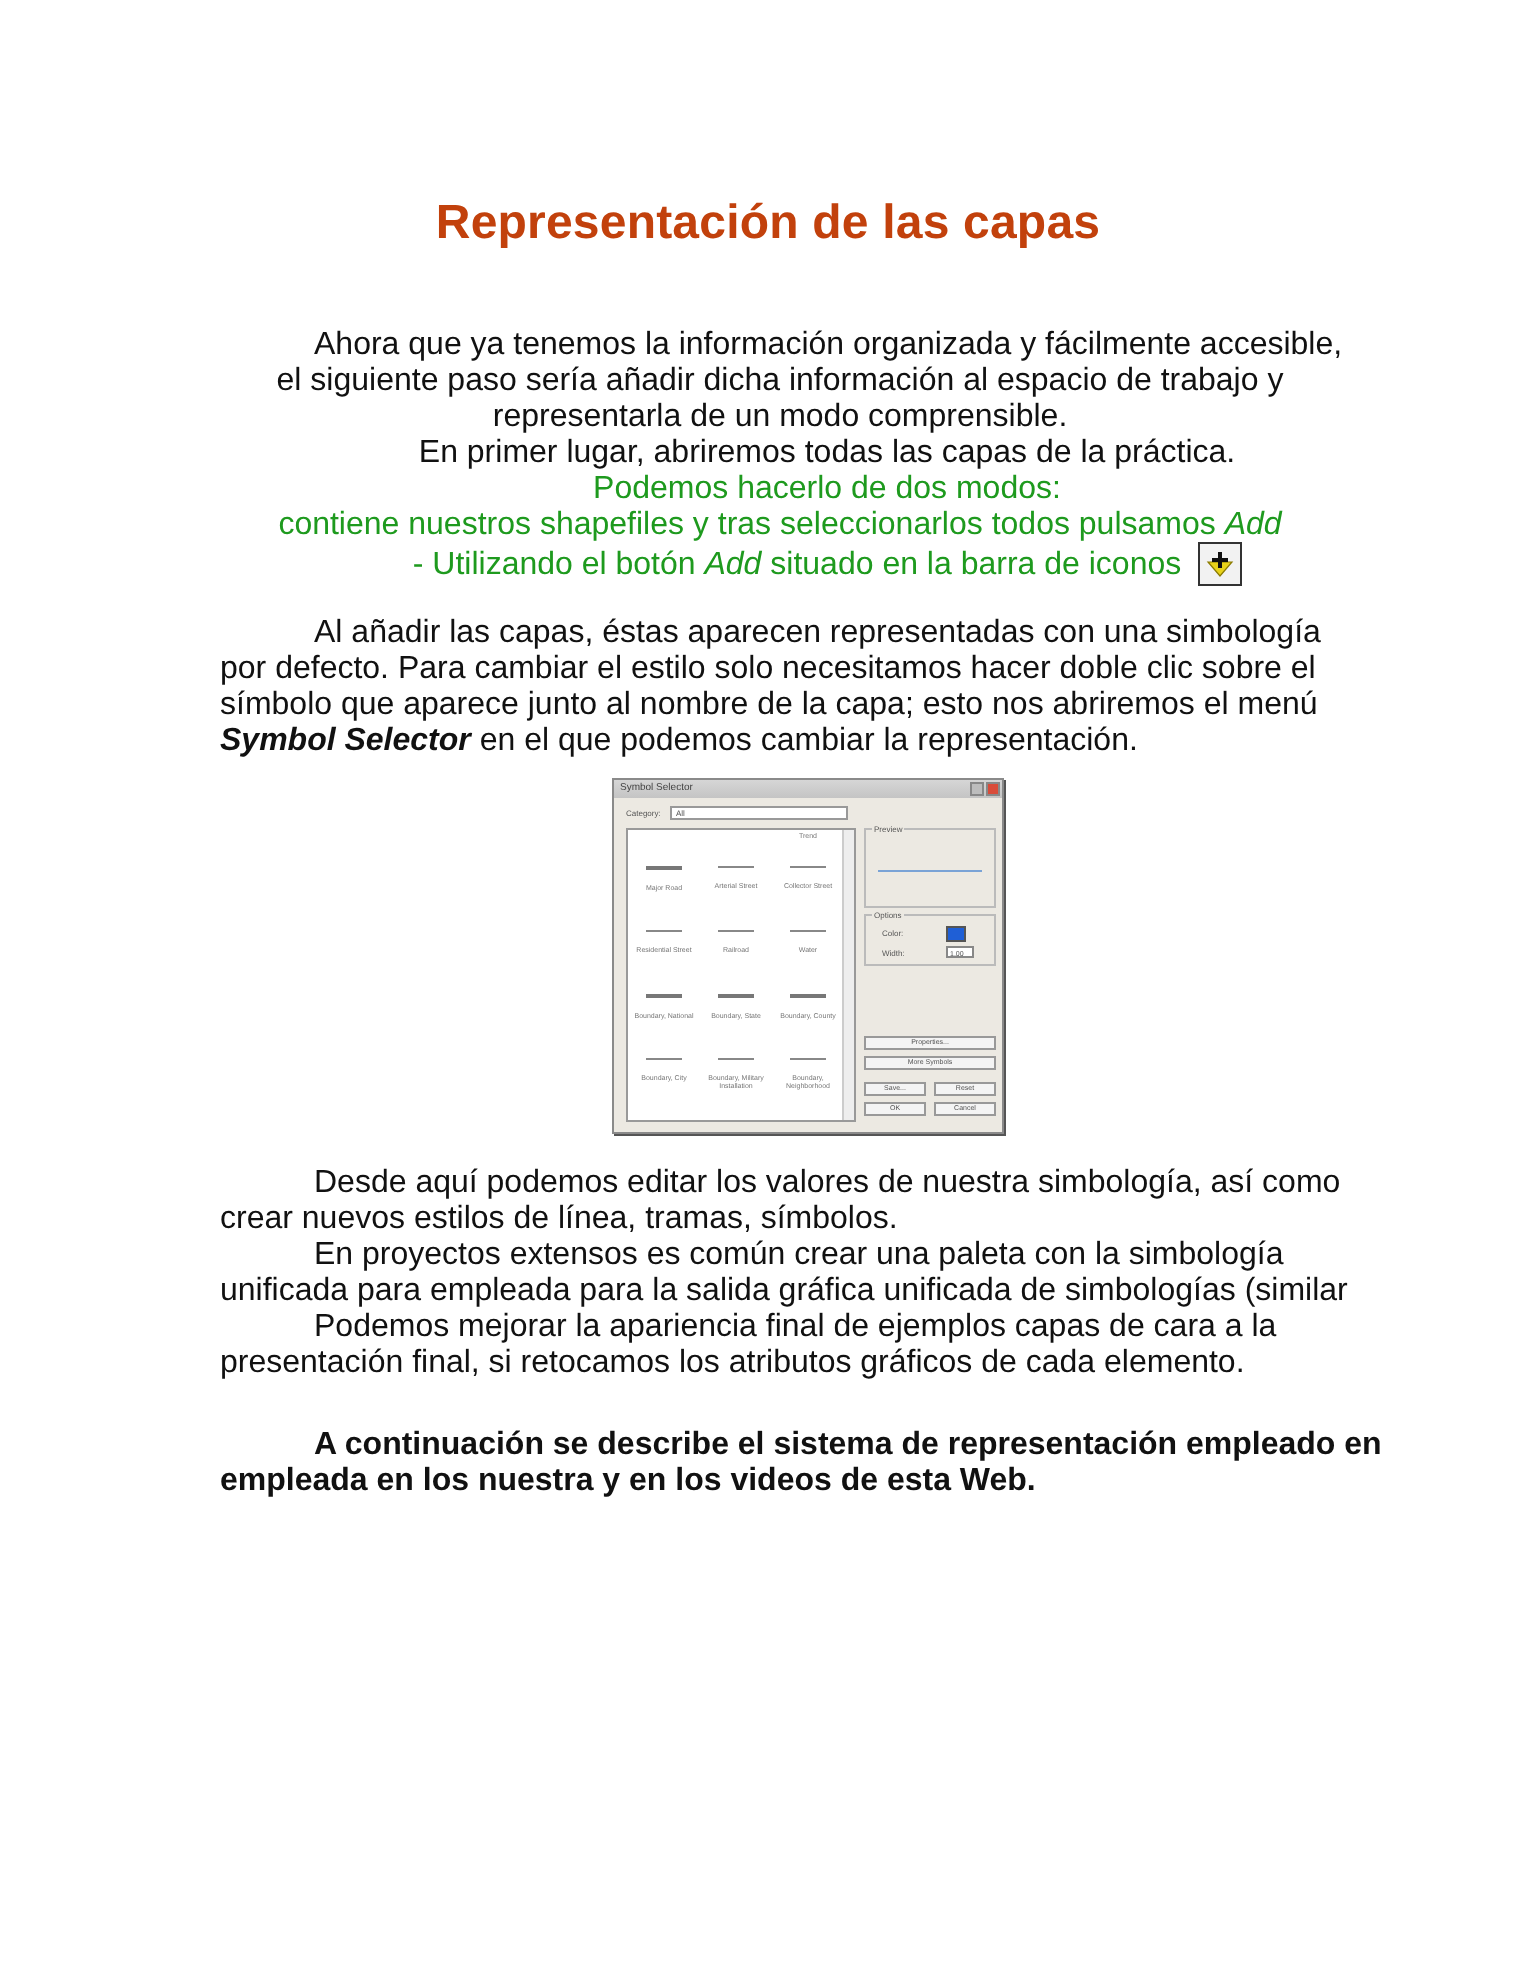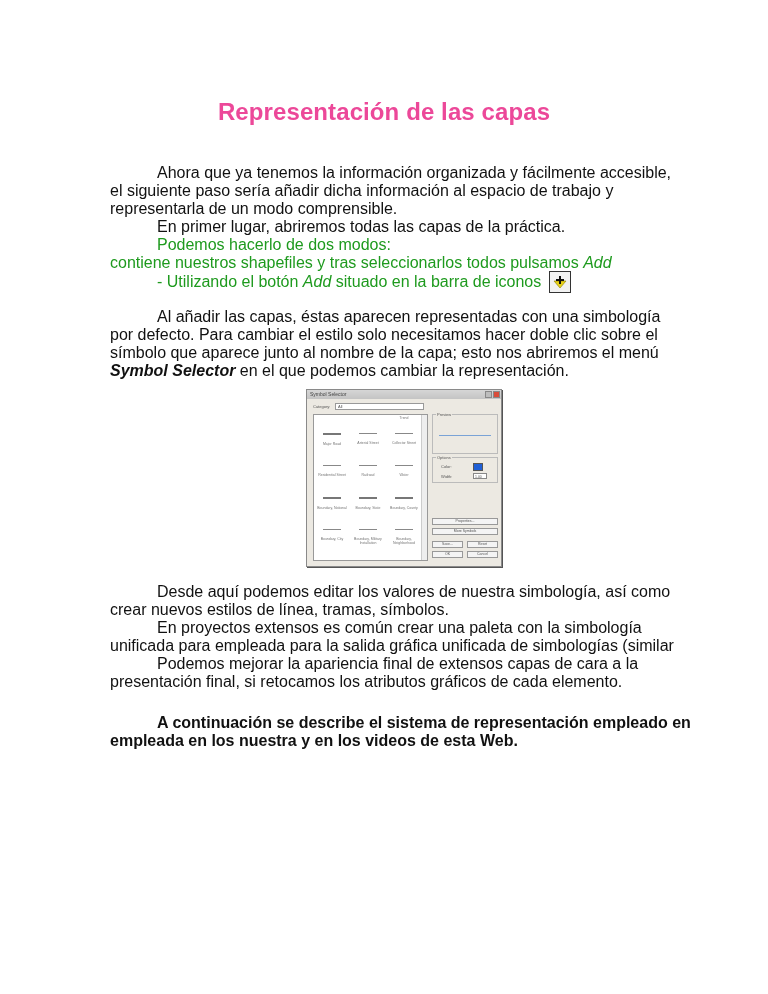--- a/index.html
+++ b/index.html
@@ -1,19 +1,19 @@
 <!DOCTYPE html>
 <html><head>
 <meta charset="utf-8">
 <style>
   html, body { margin:0; padding:0; background:#ffffff; }
   body { width:768px; height:994px; position:relative; overflow:hidden;
          font-family:"Liberation Sans", sans-serif; color:#111; }
   .title { position:absolute; left:0; width:768px; top:98px; text-align:center;
-           font-size:24px; font-weight:bold; color:#ec4899; letter-spacing:0.1px; }
+           font-size:24px; font-weight:bold; color:#c2410c; letter-spacing:0.1px; }
   .para { position:absolute; left:110px; width:560px; font-size:16px; line-height:18px; }
   .line { white-space:nowrap; display:block; height:18px; }
   .ind { padding-left:47px; }
   .green { color:#1e9a1e; }
   i { font-style:italic; }
   .u { text-decoration:underline; }
   .addbtn { display:inline-block; width:22px; height:22px; border:1px solid #333; background:#f2f2f2;
             vertical-align:middle; margin-left:8px; position:relative; top:-1px; box-sizing:border-box; }
   .addbtn svg { position:absolute; left:3px; top:3px; }
 
@@ -39,21 +39,21 @@
   .opts .r { position:absolute; left:8px; font-size:4px; }
   .opts .sw { position:absolute; left:40px; top:5px; width:8px; height:6px; background:#1f5fd6; border:1px solid #555; }
   .opts .wv { position:absolute; left:40px; top:15px; width:14px; height:6px; background:#fff; border:1px solid #888; font-size:3.5px; line-height:6px; padding-left:1px; box-sizing:border-box; }
   .dbtn { position:absolute; height:7px; border:1px solid #999; background:#f4f4f4; box-sizing:border-box; font-size:3.5px; line-height:5px; text-align:center; color:#555; }
 </style>
 </head>
 <body>
 
 <div class="title">Representación de las capas</div>
 
-<div class="para" style="top:164px;">
+<div class="para" style="top:164px;text-align:center;">
   <span class="line ind">Ahora que ya tenemos la información organizada y fácilmente accesible,</span>
   <span class="line">el siguiente paso sería añadir dicha información al espacio de trabajo y</span>
   <span class="line">representarla de un modo comprensible.</span>
   <span class="line ind">En primer lugar, abriremos todas las capas de la práctica.</span>
   <span class="line ind green">Podemos hacerlo de dos modos:</span>
   <span class="line green"><span>contiene nuestros shapefiles y tras seleccionarlos todos pulsamos </span><i>Add</i></span>
   <span class="line ind green"><span>- Utilizando el botón </span><i>Add</i><span> situado en la barra de iconos</span><span class="addbtn"><svg width="14" height="14" viewBox="0 0 14 14">
           <polygon points="1,6 13,6 7,13" fill="#e8d21a" stroke="#8a7a00" stroke-width="0.6"></polygon>
           <rect x="6" y="1" width="2" height="8" fill="#111"></rect>
           <rect x="3" y="4" width="8" height="2" fill="#111"></rect>
@@ -107,20 +107,20 @@
   <div class="dbtn" style="left:160px; top:151px; width:31px;">Reset</div>
   <div class="dbtn" style="left:125px; top:161px; width:31px;">OK</div>
   <div class="dbtn" style="left:160px; top:161px; width:31px;">Cancel</div>
 </div>
 
 <div class="para" style="top:583px;">
   <span class="line ind">Desde aquí podemos editar los valores de nuestra simbología, así como</span>
   <span class="line">crear nuevos estilos de línea, tramas, símbolos.</span>
   <span class="line ind">En proyectos extensos es común crear una paleta con la simbología</span>
   <span class="line">unificada para empleada para la salida gráfica unificada de simbologías (similar</span>
-  <span class="line ind">Podemos mejorar la apariencia final de extensos capas de cara a la</span>
+  <span class="line ind">Podemos mejorar la apariencia final de ejemplos capas de cara a la</span>
   <span class="line">presentación final, si retocamos los atributos gráficos de cada elemento.</span>
 </div>
 
 <div class="para" style="top:714px;font-weight:bold;">
   <span class="line ind">A continuación se describe el sistema de representación empleado en</span>
   <span class="line">empleada en los nuestra y en los videos de esta Web.</span>
 </div>
 
 </body></html>

